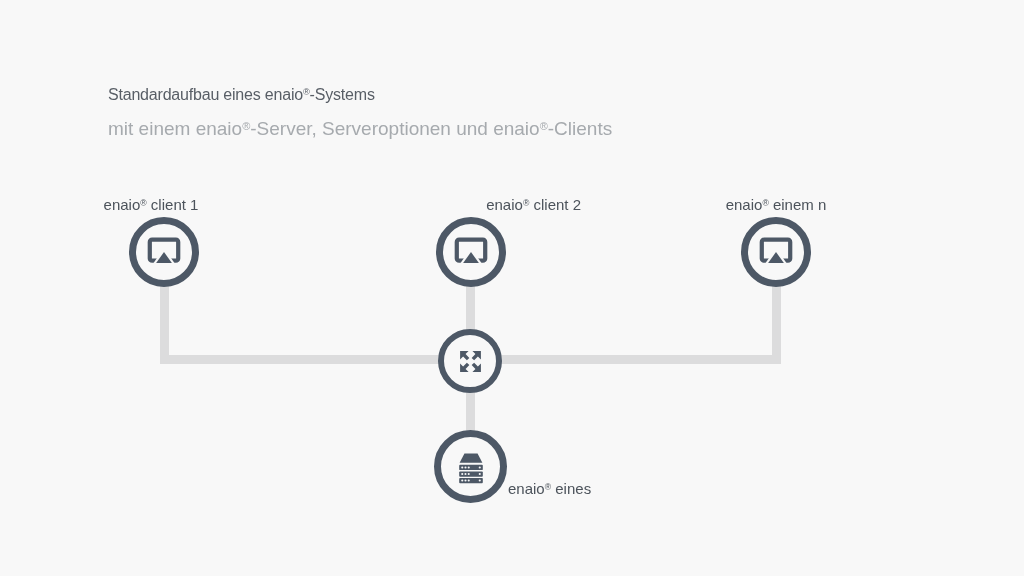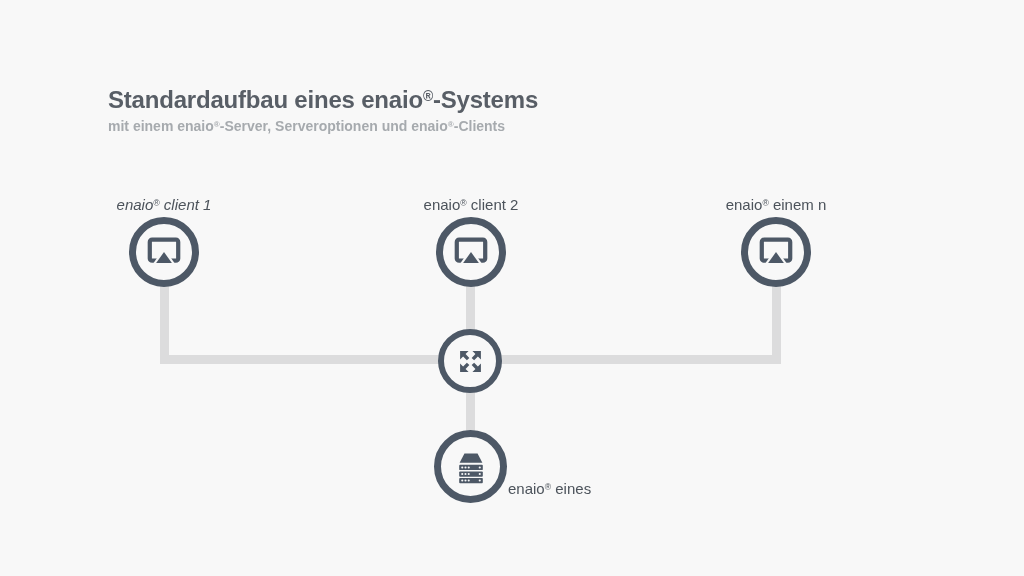--- a/index.html
+++ b/index.html
@@ -9,32 +9,32 @@
     width: 1024px;
     height: 576px;
     background: var(--bg, #f8f8f8);
     font-family: "Liberation Sans", sans-serif;
     overflow: hidden;
   }
   .title {
     position: absolute;
     left: 108px;
     top: 86px;
-    font-size: 24px;
-    font-weight: 700;
+    font-size: 16px;
+    font-weight: 400;
     letter-spacing: -0.2px;
     color: var(--title-color, #585e66);
     white-space: nowrap;
   }
   .subtitle {
     position: absolute;
     left: 108px;
     top: 118px;
-    font-size: 14px;
-    font-weight: 700;
+    font-size: 19px;
+    font-weight: 400;
     color: var(--subtitle-color, #a6aaae);
     white-space: nowrap;
   }
   .sup {
     font-size: 0.58em;
     vertical-align: 0.5em;
     line-height: 0;
   }
   .connector {
     position: absolute;
@@ -59,22 +59,22 @@
     position: absolute;
     font-size: 15px;
     color: var(--label-color, #4c535b);
     white-space: nowrap;
   }
   .label-client {
     width: 220px;
     text-align: center;
     top: 196px;
   }
-  .label-client1 { left: 54px; font-style: italic; }
-  .label-client2 { left: 361px; }
+  .label-client1 { left: 41px; }
+  .label-client2 { left: 361px; text-align: right; }
   .label-clientn { left: 666px; }
   .label-server  { left: 508px; top: 480px; }
   svg { display: block; }
 </style>
 </head>
 <body>
 
 <div class="slide">
 
   <h1 class="title"><span>Standardaufbau eines enaio</span><span class="sup">®</span><span>-Systems</span></h1>

